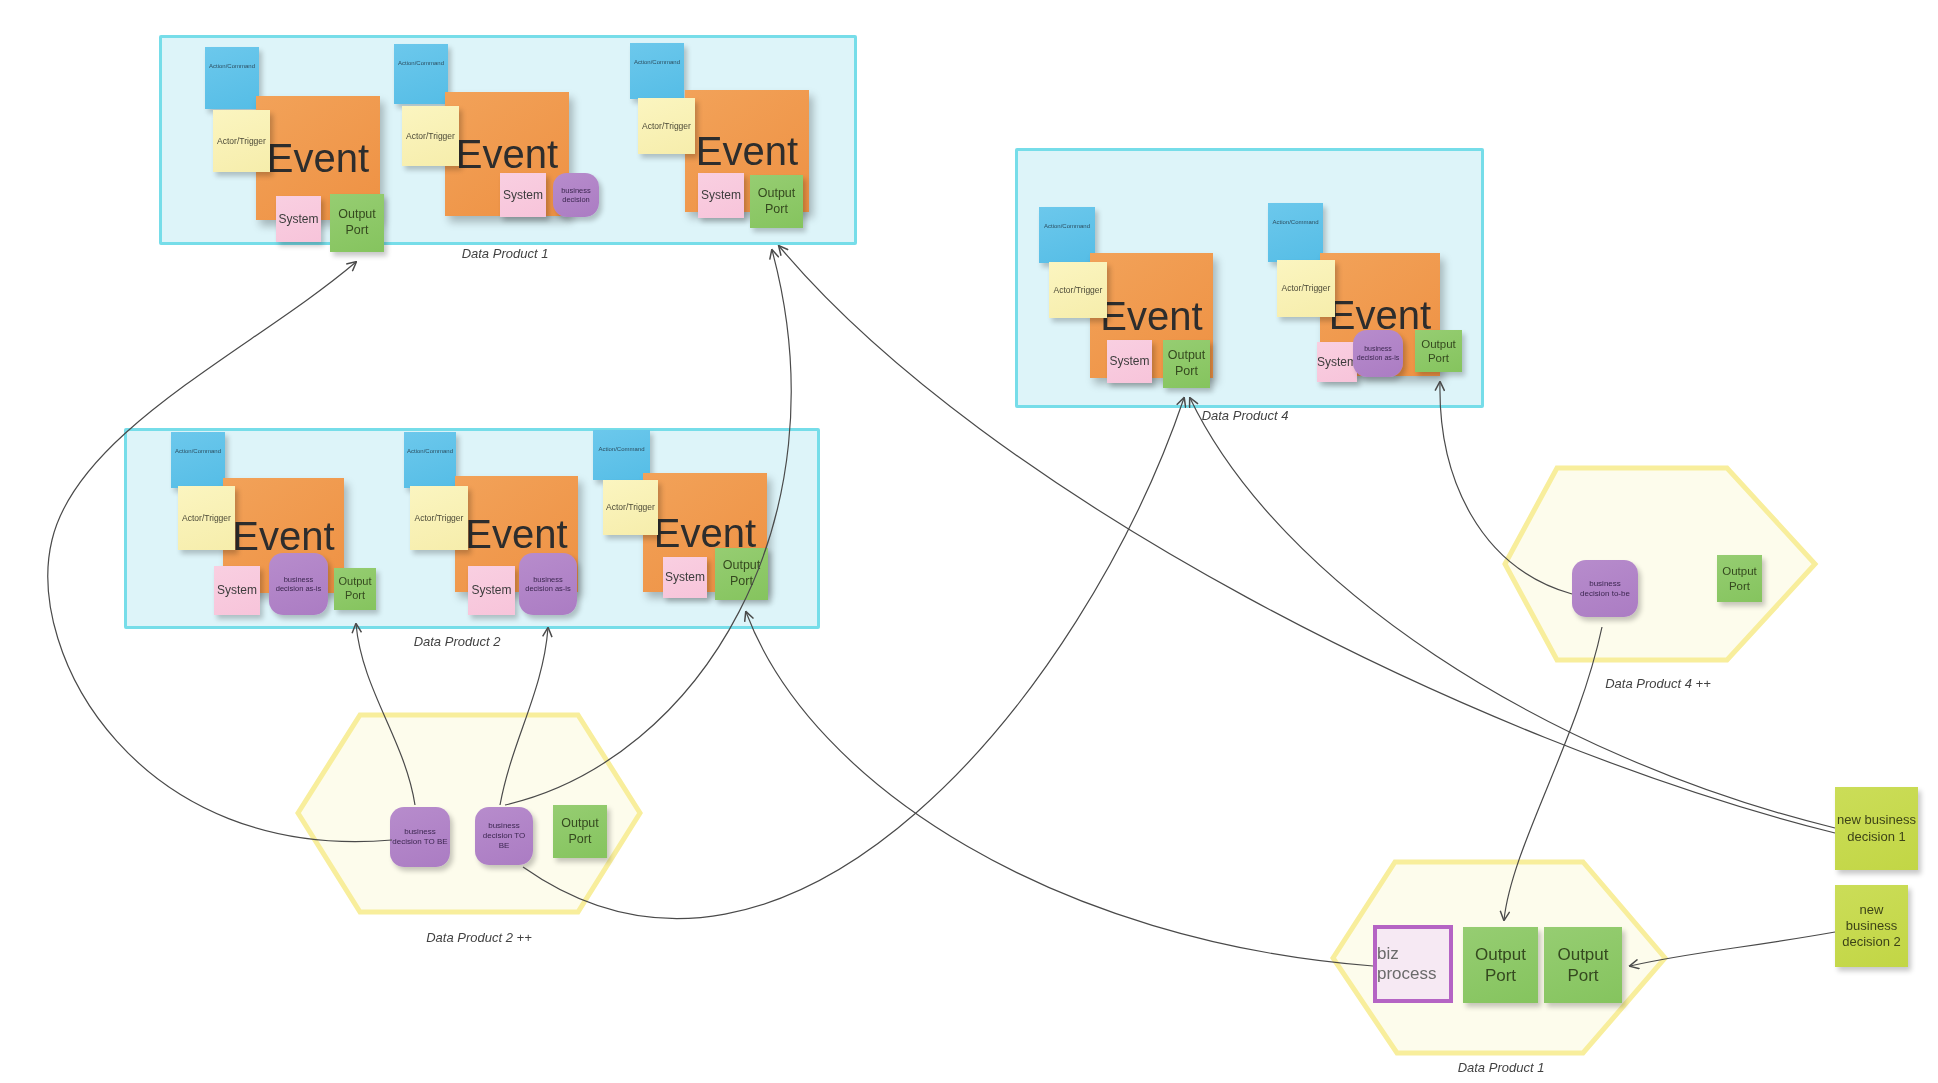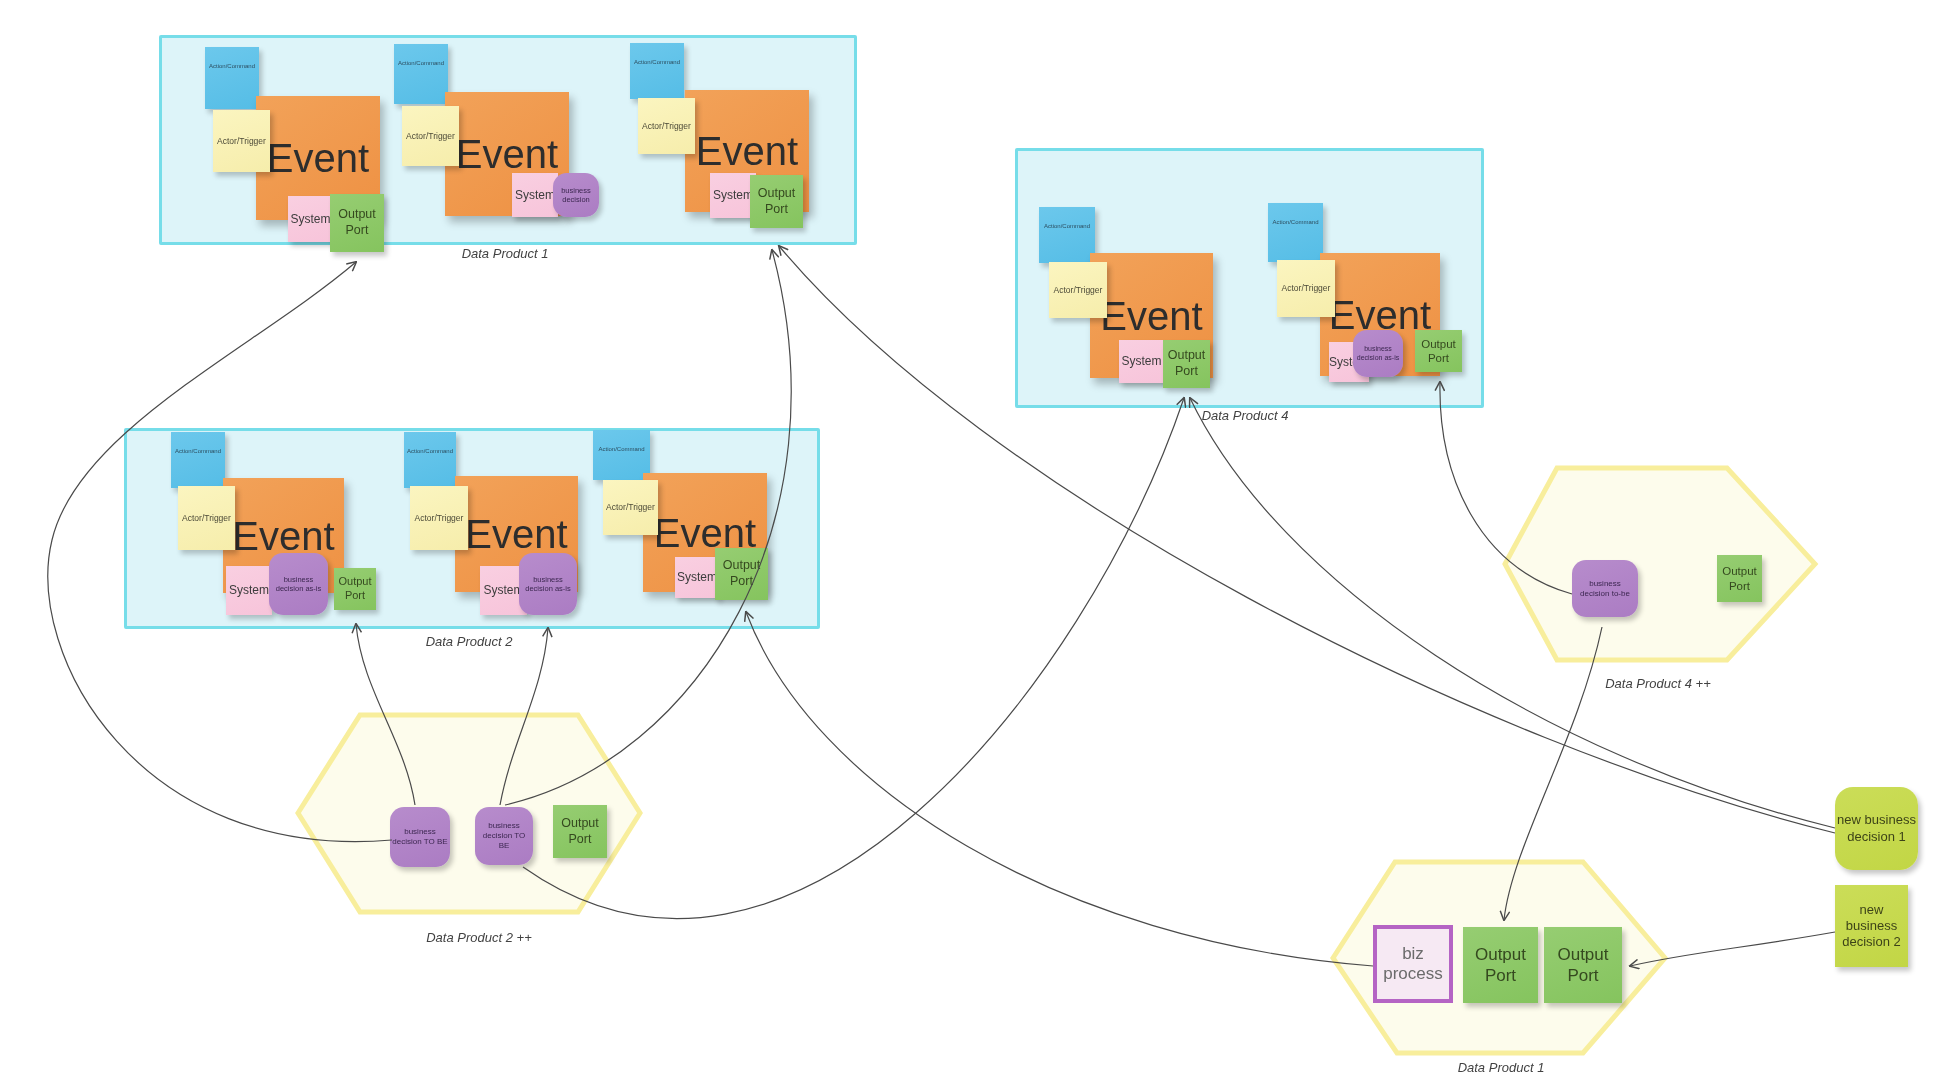--- a/index.html
+++ b/index.html
@@ -20,27 +20,27 @@
     display:flex;align-items:center;justify-content:center;
     text-align:center;
     box-shadow:3px 4px 5px rgba(0,0,0,0.22);
     color:#333;
     line-height:1.25;
     padding:2px;box-sizing:border-box;
   }
   .blue{background:linear-gradient(160deg,#6cc8ec,#55bde6);font-size:6px;color:#2d4e60;align-items:flex-start;padding-top:16px;}
   .yellow{background:linear-gradient(160deg,#fbf5c0,#f6edab);font-size:8.5px;color:#4c4a38;}
   .orange{background:linear-gradient(145deg,#f2a259,#ee9143);font-size:40px;color:#2d2d2d;box-shadow:4px 6px 8px rgba(0,0,0,0.25);margin-top:28px;}
-  .pink{background:linear-gradient(160deg,#f9cfe1,#f7c4da);font-size:12px;color:#3c3c3c;margin-left:12px;}
+  .pink{background:linear-gradient(160deg,#f9cfe1,#f7c4da);font-size:12px;color:#3c3c3c;}
   .purple{background:linear-gradient(160deg,#b78ccc,#ab7cc3);font-size:7.5px;color:#3c2750;border-radius:14px;}
   .green{background:linear-gradient(160deg,#96cd72,#85c45e);font-size:12.5px;color:#35491f;}
   .green.big{font-size:17px;}
   .lime{background:linear-gradient(160deg,#cbdd58,#c2d645);font-size:13px;color:#3d4318;}
   .biz{
-    position:absolute;display:flex;align-items:center;justify-content:center;text-align:center;
+    position:absolute;display:flex;align-items:center;justify-content:center;
     background:var(--biz-fill);border:4px solid var(--biz-border);
     font-size:17px;color:#6b6b6b;box-sizing:border-box;
   }
   .prod-label{
     position:absolute;width:170px;text-align:center;
     font-size:13px;color:var(--label);font-style:italic;
   }
   #connectors{position:absolute;left:0;top:0;z-index:30;pointer-events:none;}
   .sticky,.biz{z-index:10;}
   .prod-label{z-index:5;}
@@ -63,21 +63,21 @@
 <div class="sticky pink" style="left:500px;top:173px;width:46px;height:44px;">System</div>
 <div class="sticky purple" style="left:553px;top:173px;width:46px;height:44px;">business decision</div>
 
 <div class="sticky blue" style="left:630px;top:43px;width:54px;height:56px;">Action/Command</div>
 <div class="sticky orange" style="left:685px;top:62px;width:124px;height:122px;">Event</div>
 <div class="sticky yellow" style="left:638px;top:98px;width:57px;height:56px;">Actor/Trigger</div>
 <div class="sticky pink" style="left:698px;top:173px;width:46px;height:45px;">System</div>
 <div class="sticky green" style="left:750px;top:175px;width:53px;height:53px;">Output Port</div>
 
 <div class="container" style="left:124px;top:428px;width:690px;height:195px;"></div>
-<div class="prod-label" style="left:384px;top:634px;">Data Product 2</div>
+<div class="prod-label" style="left:372px;top:634px;">Data Product 2</div>
 
 <div class="sticky blue" style="left:171px;top:432px;width:54px;height:56px;">Action/Command</div>
 <div class="sticky orange" style="left:223px;top:450px;width:121px;height:115px;">Event</div>
 <div class="sticky yellow" style="left:178px;top:486px;width:57px;height:64px;">Actor/Trigger</div>
 <div class="sticky pink" style="left:214px;top:566px;width:46px;height:49px;">System</div>
 <div class="sticky purple" style="left:269px;top:553px;width:59px;height:62px;">business decision as-is</div>
 <div class="sticky green" style="left:334px;top:568px;width:42px;height:42px;font-size:11px;">Output Port</div>
 
 <div class="sticky blue" style="left:404px;top:432px;width:52px;height:56px;">Action/Command</div>
 <div class="sticky orange" style="left:455px;top:448px;width:123px;height:116px;">Event</div>
@@ -123,21 +123,21 @@
 <div class="sticky green" style="left:1717px;top:555px;width:45px;height:47px;font-size:11.5px;">Output Port</div>
 
 <svg class="hex" style="left:1325px;top:854px;" width="348" height="208">
   <polygon points="8,104 70,8 258,8 340,104 258,199 72,199" fill="var(--hex-fill)" stroke="var(--hex-border)" stroke-width="5"></polygon>
 </svg>
 <div class="prod-label" style="left:1416px;top:1060px;">Data Product 1</div>
 <div class="biz" style="left:1373px;top:925px;width:80px;height:78px;">biz process</div>
 <div class="sticky green big" style="left:1463px;top:927px;width:75px;height:76px;">Output Port</div>
 <div class="sticky green big" style="left:1544px;top:927px;width:78px;height:76px;">Output Port</div>
 
-<div class="sticky lime" style="left:1835px;top:787px;width:83px;height:83px;border-radius:18px;">new business decision 1</div>
+<div class="sticky lime" style="left:1835px;top:787px;width:83px;height:83px;">new business decision 1</div>
 <div class="sticky lime" style="left:1835px;top:885px;width:73px;height:82px;">new business decision 2</div>
 
 <svg id="connectors" width="1938" height="1083">
   <defs>
     <marker id="arrow" viewBox="0 0 8 8" refX="7" refY="4" markerWidth="9" markerHeight="9" orient="auto-start-reverse">
       <path d="M0.5,0.5 L7.5,4 L0.5,7.5" fill="none" stroke="var(--line)" stroke-width="1.1"></path>
     </marker>
   </defs>
   <g fill="none" stroke="var(--line)" stroke-width="1.2">
     <path marker-end="url(#arrow)" d="M 392 840 C 140 862, 24 655, 52 540 C 78 430, 255 348, 356 262"></path>

